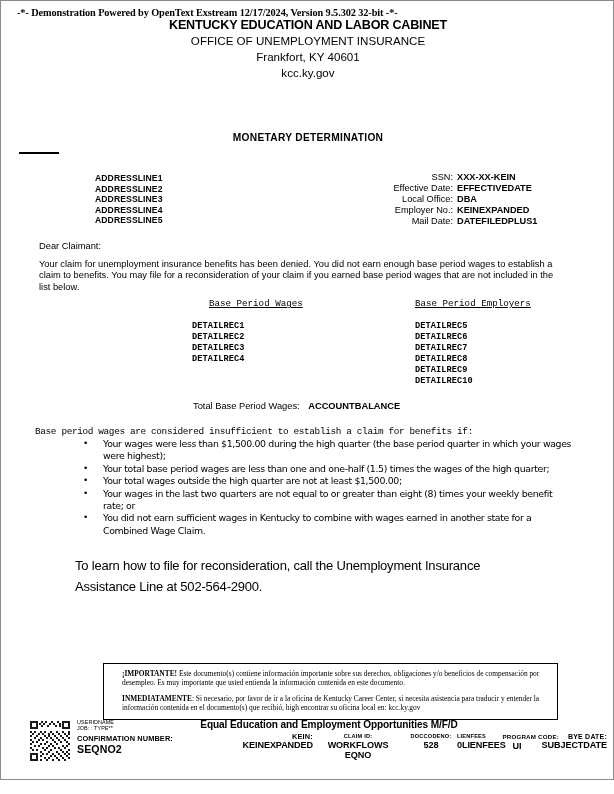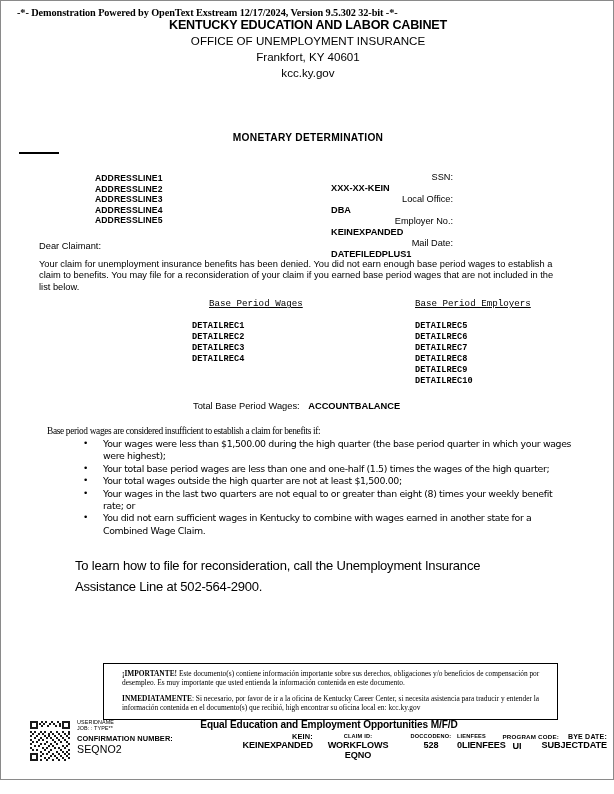--- a/index.html
+++ b/index.html
@@ -93,21 +93,20 @@
     left: 330px;
     width: 268px;
     font-size: 9.2px;
     line-height: 11px;
   }
   .info-row {
     display: flex;
     align-items: flex-start;
     justify-content: flex-start;
     line-height: 11px;
-    flex-direction: column;
   }
   .info-label {
     width: 122px;
     text-align: right;
     font-weight: normal;
     padding-right: 4px;
     white-space: nowrap;
   }
   .info-value {
     font-weight: bold;
@@ -165,23 +164,22 @@
   }
   .total-line .tot-label { font-weight: normal; }
   .total-line .tot-value { font-weight: bold; margin-left: 6px; }
 
   
   .insuff-intro {
     position: absolute;
     top: 425px;
     left: 34px;
     font-size: 9.4px;
-    font-family: Liberation Serif, serif;
+    font-family: Liberation Mono, monospace;
     letter-spacing: -0.35px;
-    margin-left: 12px;
   }
   .insuff-list {
     position: absolute;
     top: 437px;
     left: 34px;
     width: 540px;
     font-family: "DejaVu Sans", sans-serif;
     font-size: 9.4px;
     letter-spacing: -0.35px;
     line-height: 12.4px;
@@ -256,21 +254,21 @@
     left: 76px;
     font-size: 7.4px;
     font-weight: bold;
     letter-spacing: 0.1px;
   }
   .conf-value {
     position: absolute;
     top: 26px;
     left: 76px;
     font-size: 10.6px;
-    font-weight: normal;
+    font-weight: bold;
     letter-spacing: 0.1px;
   }
   .eeo-line {
     position: absolute;
     top: 2px;
     left: 178px;
     width: 300px;
     text-align: center;
     font-size: 10.1px;
     font-weight: bold;
@@ -327,20 +325,24 @@
     <div>ADDRESSLINE2</div>
     <div>ADDRESSLINE3</div>
     <div>ADDRESSLINE4</div>
     <div>ADDRESSLINE5</div>
   </div>
 
   <div class="info-block">
     <div class="info-row">
       <span class="info-label">SSN:</span>
       <span class="info-value">XXX-XX-KEIN</span>
+    </div>
+    <div class="info-row">
+      <span class="info-label">Effective Date:</span>
+      <span class="info-value">EFFECTIVEDATE</span>
     </div>
     <div class="info-row">
       <span class="info-label">Local Office:</span>
       <span class="info-value">DBA</span>
     </div>
     <div class="info-row">
       <span class="info-label">Employer No.:</span>
       <span class="info-value">KEINEXPANDED</span>
     </div>
     <div class="info-row">

